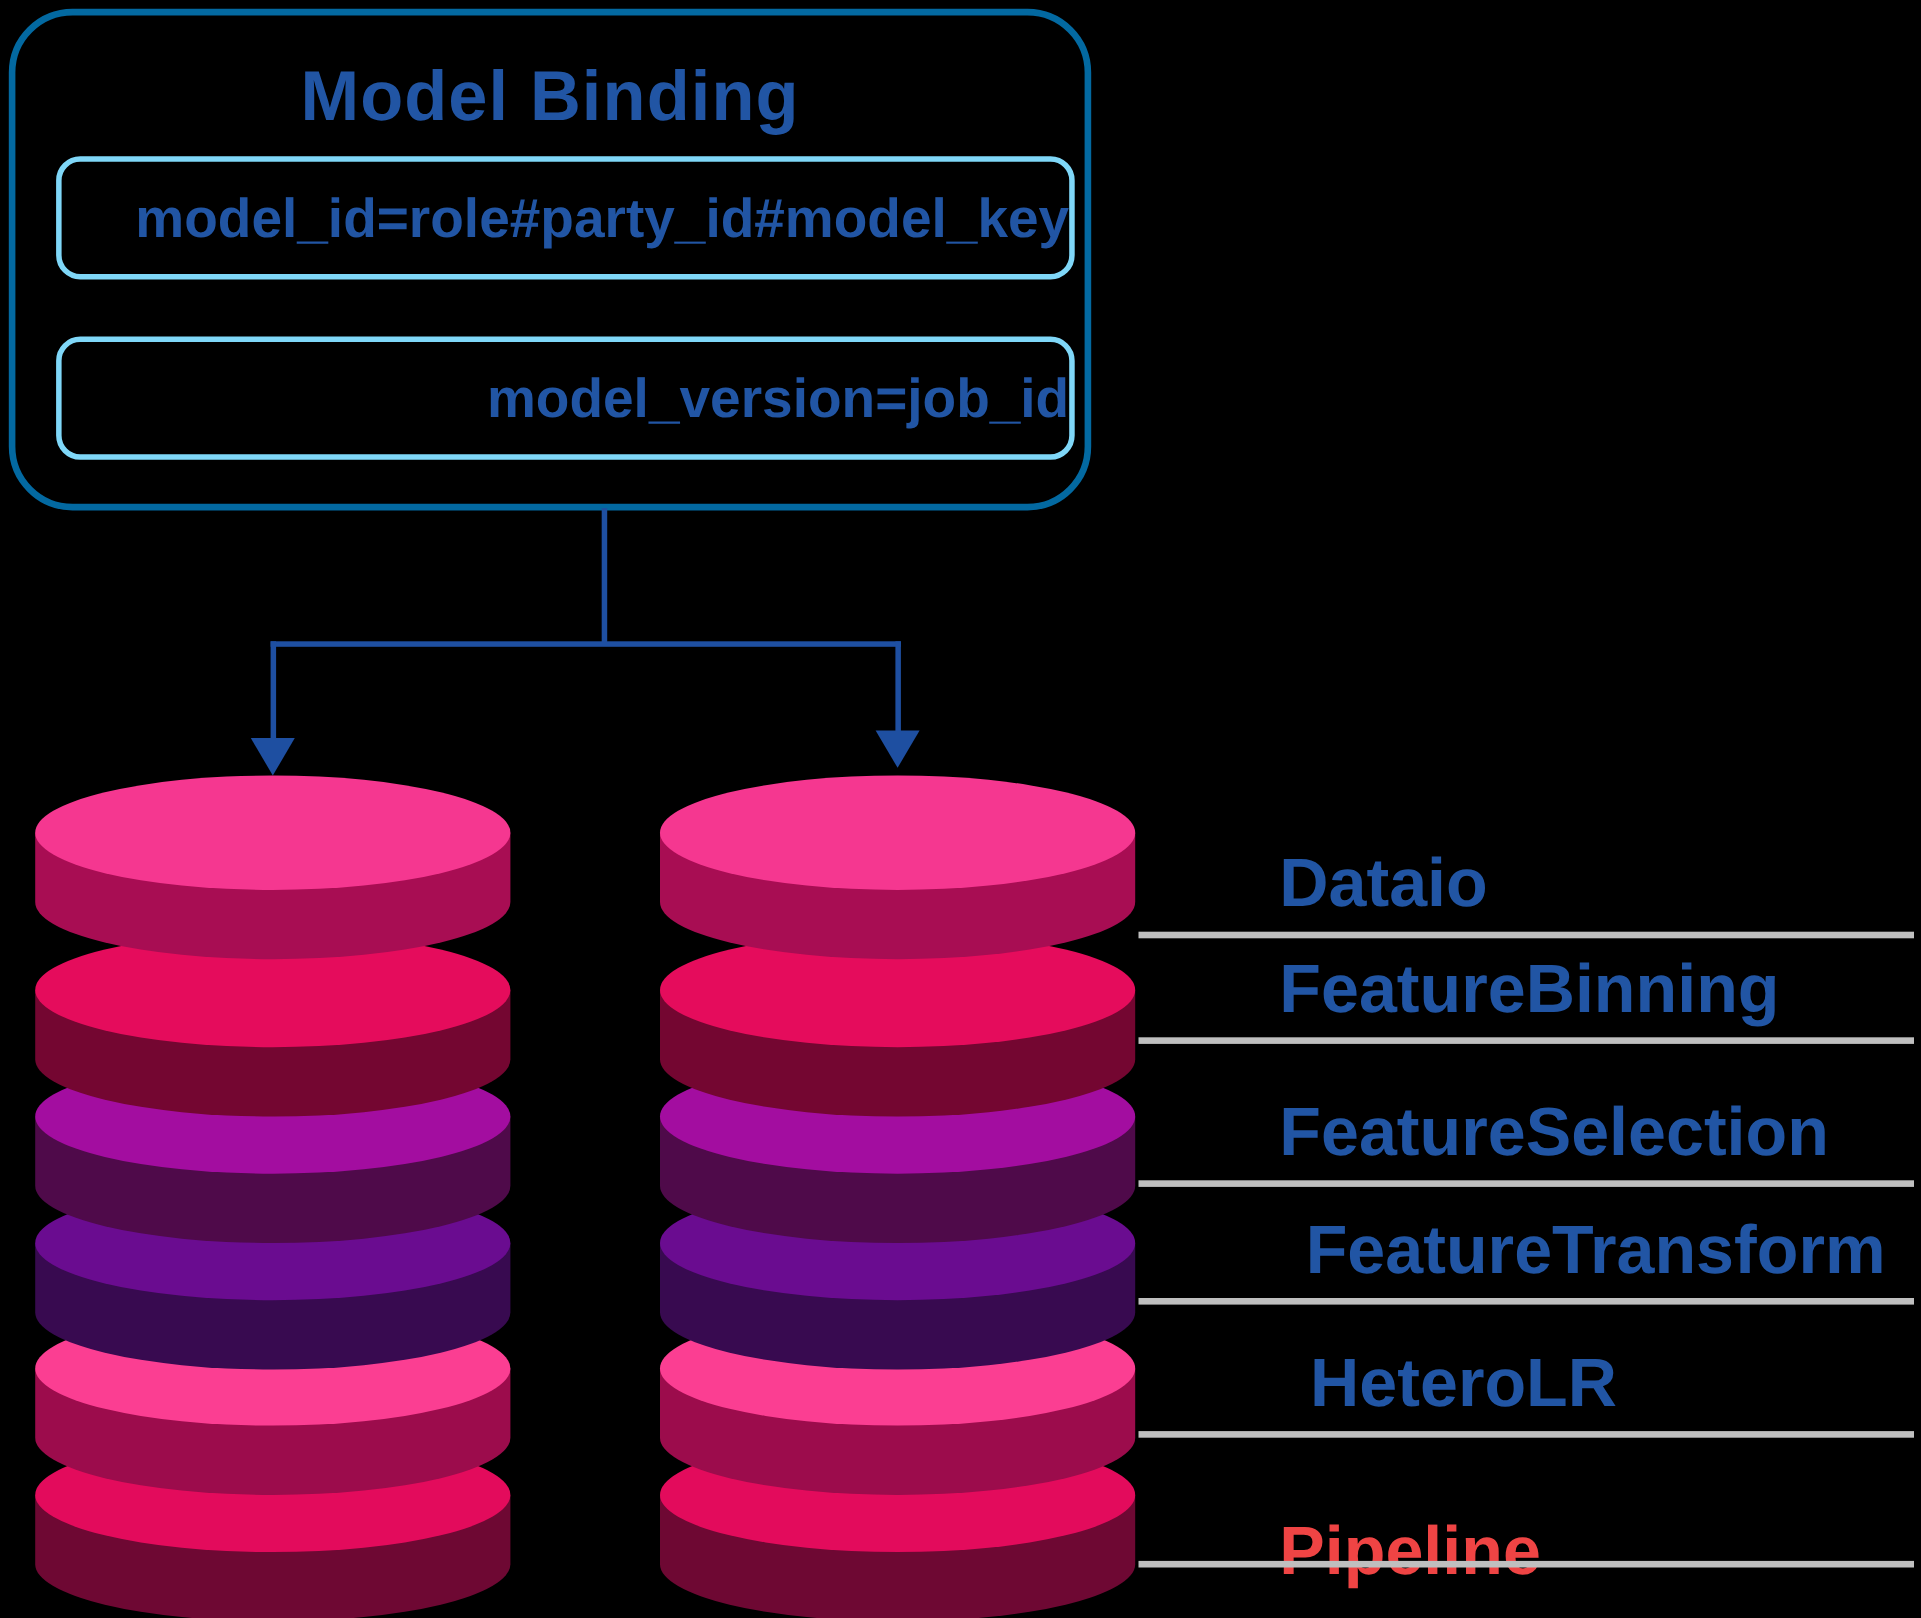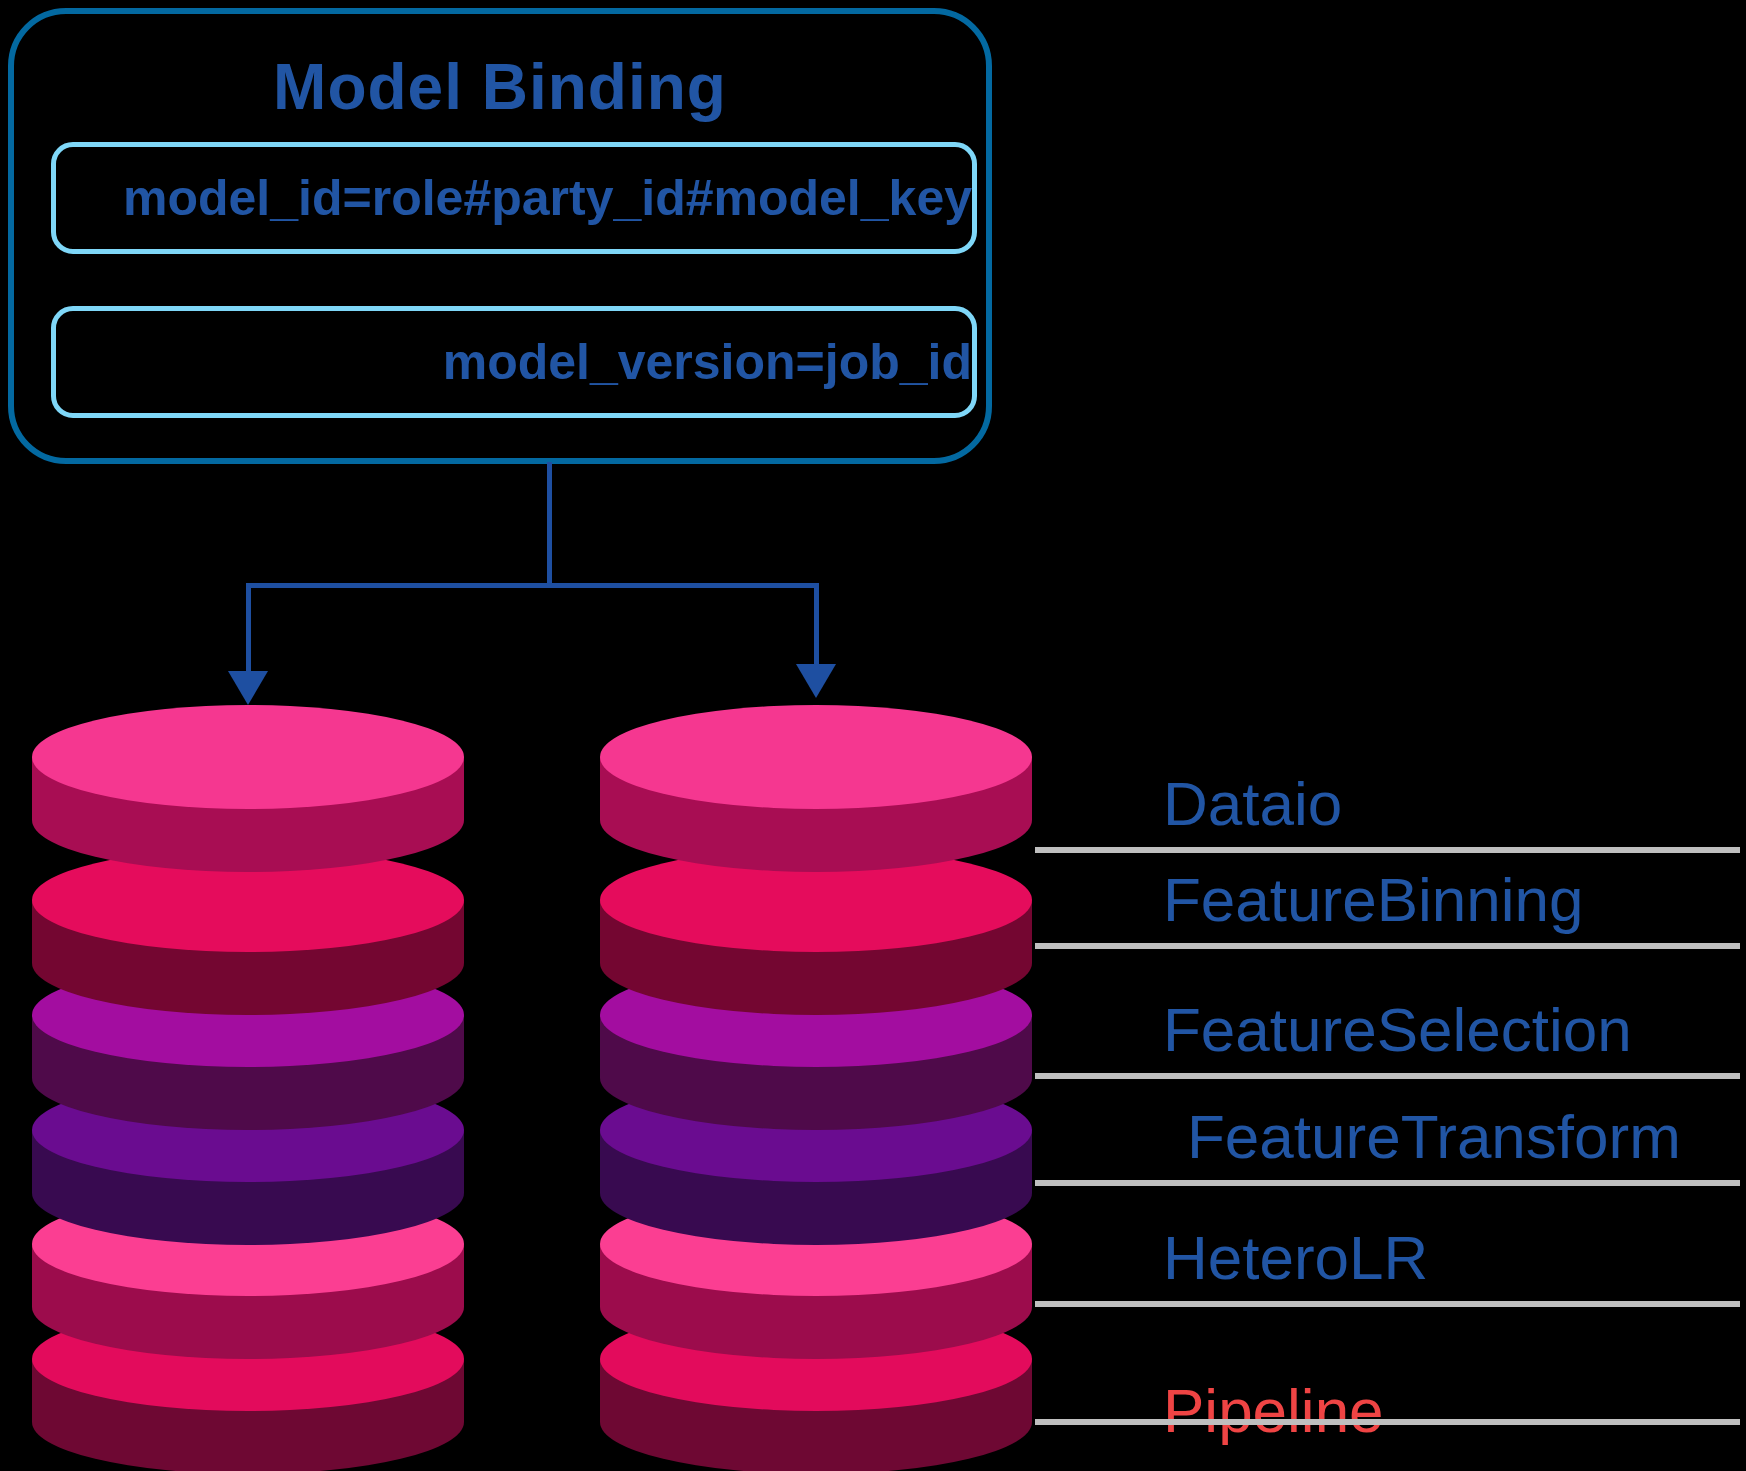--- a/index.html
+++ b/index.html
@@ -50,21 +50,21 @@
     border-radius:0 0 216px 216px / 0 0 52px 52px;
   }
   .disk .cap {
     position:absolute; left:0; top:0; width:432px; height:104px;
     border-radius:50%;
   }
 
   
   .layer-label {
     position:absolute; left:1163px; color:#2155A4;
-    font-size:62px; font-weight:normal; white-space:nowrap; line-height:1;
+    font-size:62px; font-weight:bold; white-space:nowrap; line-height:1;
   }
   .layer-line {
     position:absolute; left:1035px; width:705px; height:6px; background:#BFBFBF;
   }
 </style>
 </head>
 <body>
 
 <div class="canvas">
 
@@ -140,19 +140,19 @@
 
   <div id="legend">
       <div class="layer-label" style="top: 773px; color: rgb(33, 85, 164);">Dataio</div>
       <div class="layer-line" style="top: 847px; background: rgb(191, 191, 191);"></div>
       <div class="layer-label" style="top: 869px; color: rgb(33, 85, 164);">FeatureBinning</div>
       <div class="layer-line" style="top: 943px; background: rgb(191, 191, 191);"></div>
       <div class="layer-label" style="top: 999px; color: rgb(33, 85, 164);">FeatureSelection</div>
       <div class="layer-line" style="top: 1073px; background: rgb(191, 191, 191);"></div>
       <div class="layer-label" style="top: 1106px; color: rgb(33, 85, 164); margin-left: 24px;">FeatureTransform</div>
       <div class="layer-line" style="top: 1180px; background: rgb(191, 191, 191);"></div>
-      <div class="layer-label" style="top: 1227px; color: rgb(33, 85, 164);">HeteroLR</div>
+      <div class="layer-label" style="top: 1227px; color: rgb(33, 85, 164); margin-left: 28px;">HeteroLR</div>
       <div class="layer-line" style="top: 1301px; background: rgb(191, 191, 191);"></div>
       <div class="layer-label" style="top: 1380px; color: #ef4444;">Pipeline</div>
       <div class="layer-line" style="top: 1419px; background: rgb(191, 191, 191);"></div>
     </div>
 
 </div>
 
 </body></html>

